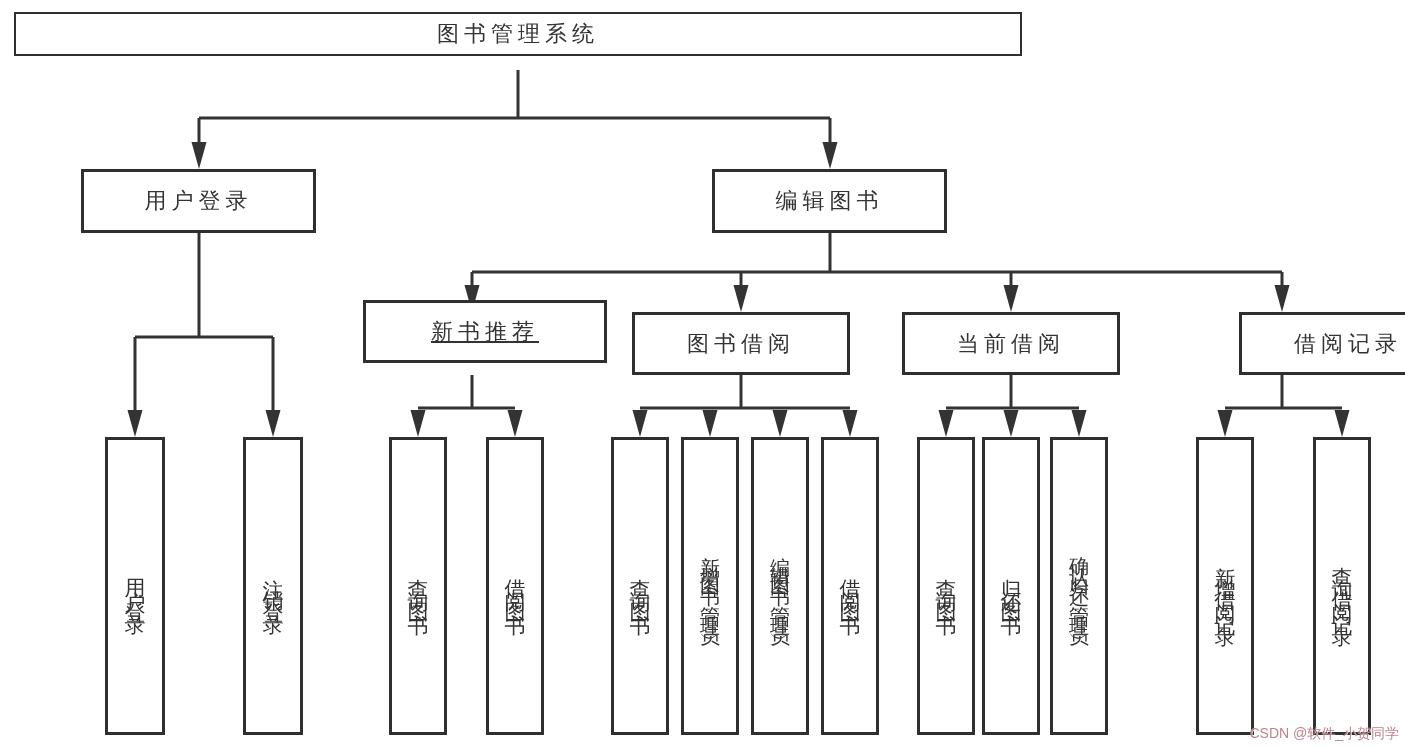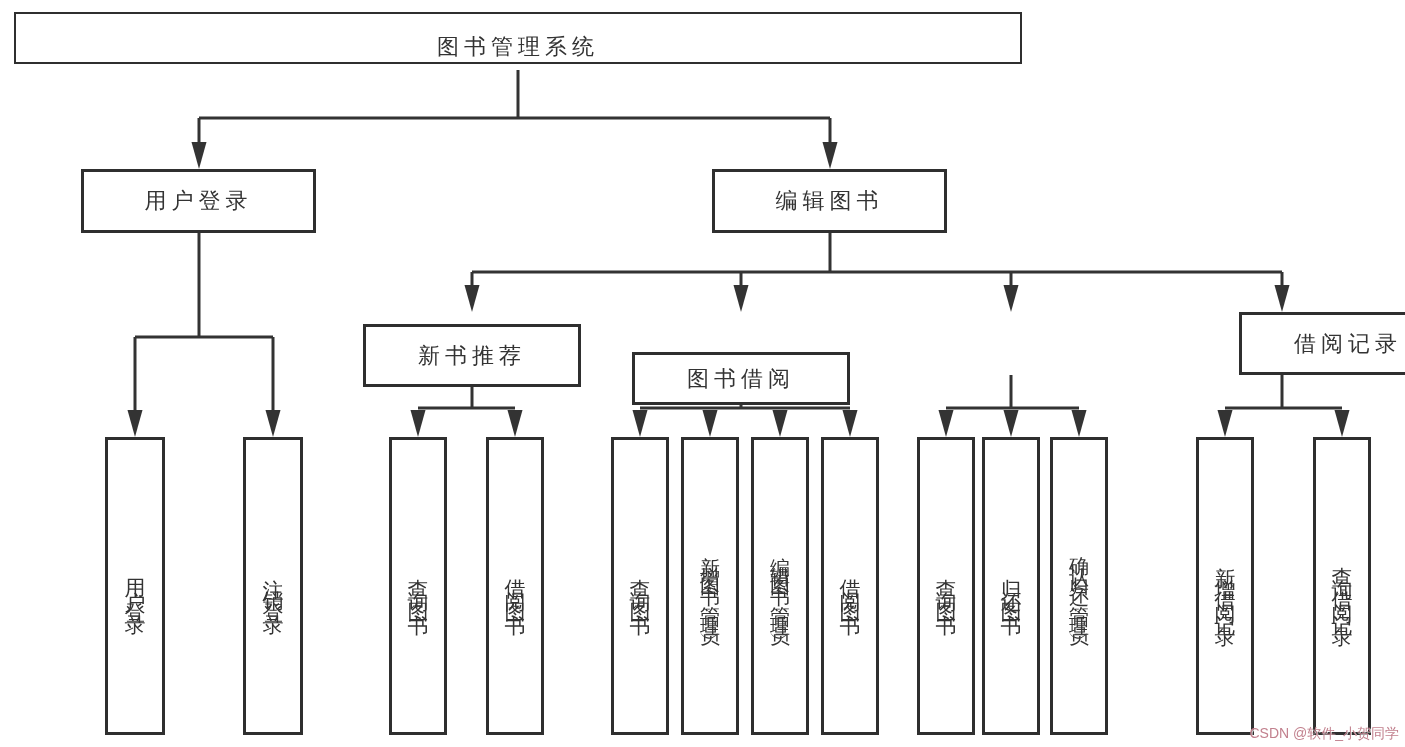--- a/index.html
+++ b/index.html
@@ -97,36 +97,39 @@
       <polygon points="702.5,410 717.5,410 710,437" fill="#333333"></polygon>
       <polygon points="772.5,410 787.5,410 780,437" fill="#333333"></polygon>
       <polygon points="842.5,410 857.5,410 850,437" fill="#333333"></polygon>
       <polygon points="938.5,410 953.5,410 946,437" fill="#333333"></polygon>
       <polygon points="1003.5,410 1018.5,410 1011,437" fill="#333333"></polygon>
       <polygon points="1071.5,410 1086.5,410 1079,437" fill="#333333"></polygon>
       <polygon points="1217.5,410 1232.5,410 1225,437" fill="#333333"></polygon>
       <polygon points="1334.5,410 1349.5,410 1342,437" fill="#333333"></polygon>
     </svg>
 
-  <div class="box hbox root" style="left:14px; top:12px; width:1008px; height:52px;align-items:flex-end;">
+  <div class="box hbox root" style="left:14px; top:12px; width:1008px; height:44px;">
     <span>图书管理系统</span>
   </div>
 
   <div class="box hbox" style="left:81px; top:169px; width:235px; height:64px;">
     <span>用户登录</span>
   </div>
   <div class="box hbox" style="left:712px; top:169px; width:235px; height:64px;">
     <span>编辑图书</span>
   </div>
 
-  <div class="box hbox" style="left:363px; top:324px; width:218px; height:63px;">
+  <div class="box hbox" style="left:363px; top:300px; width:244px; height:63px;text-decoration:underline;">
     <span>新书推荐</span>
   </div>
-  <div class="box hbox" style="left:632px; top:312px; width:218px; height:53px;margin-top:40px;">
+  <div class="box hbox" style="left:632px; top:312px; width:218px; height:63px;">
     <span>图书借阅</span>
+  </div>
+  <div class="box hbox" style="left:902px; top:312px; width:218px; height:63px;">
+    <span>当前借阅</span>
   </div>
   <div class="box hbox" style="left:1239px; top:312px; width:218px; height:63px;">
     <span>借阅记录</span>
   </div>
 
   <div class="box vbox" style="left:105px; top:437px; width:60px; height:298px;">
     <span class="vtext">用户登录</span>
   </div>
   <div class="box vbox" style="left:243px; top:437px; width:60px; height:298px;">
     <span class="vtext">注销登录</span>

